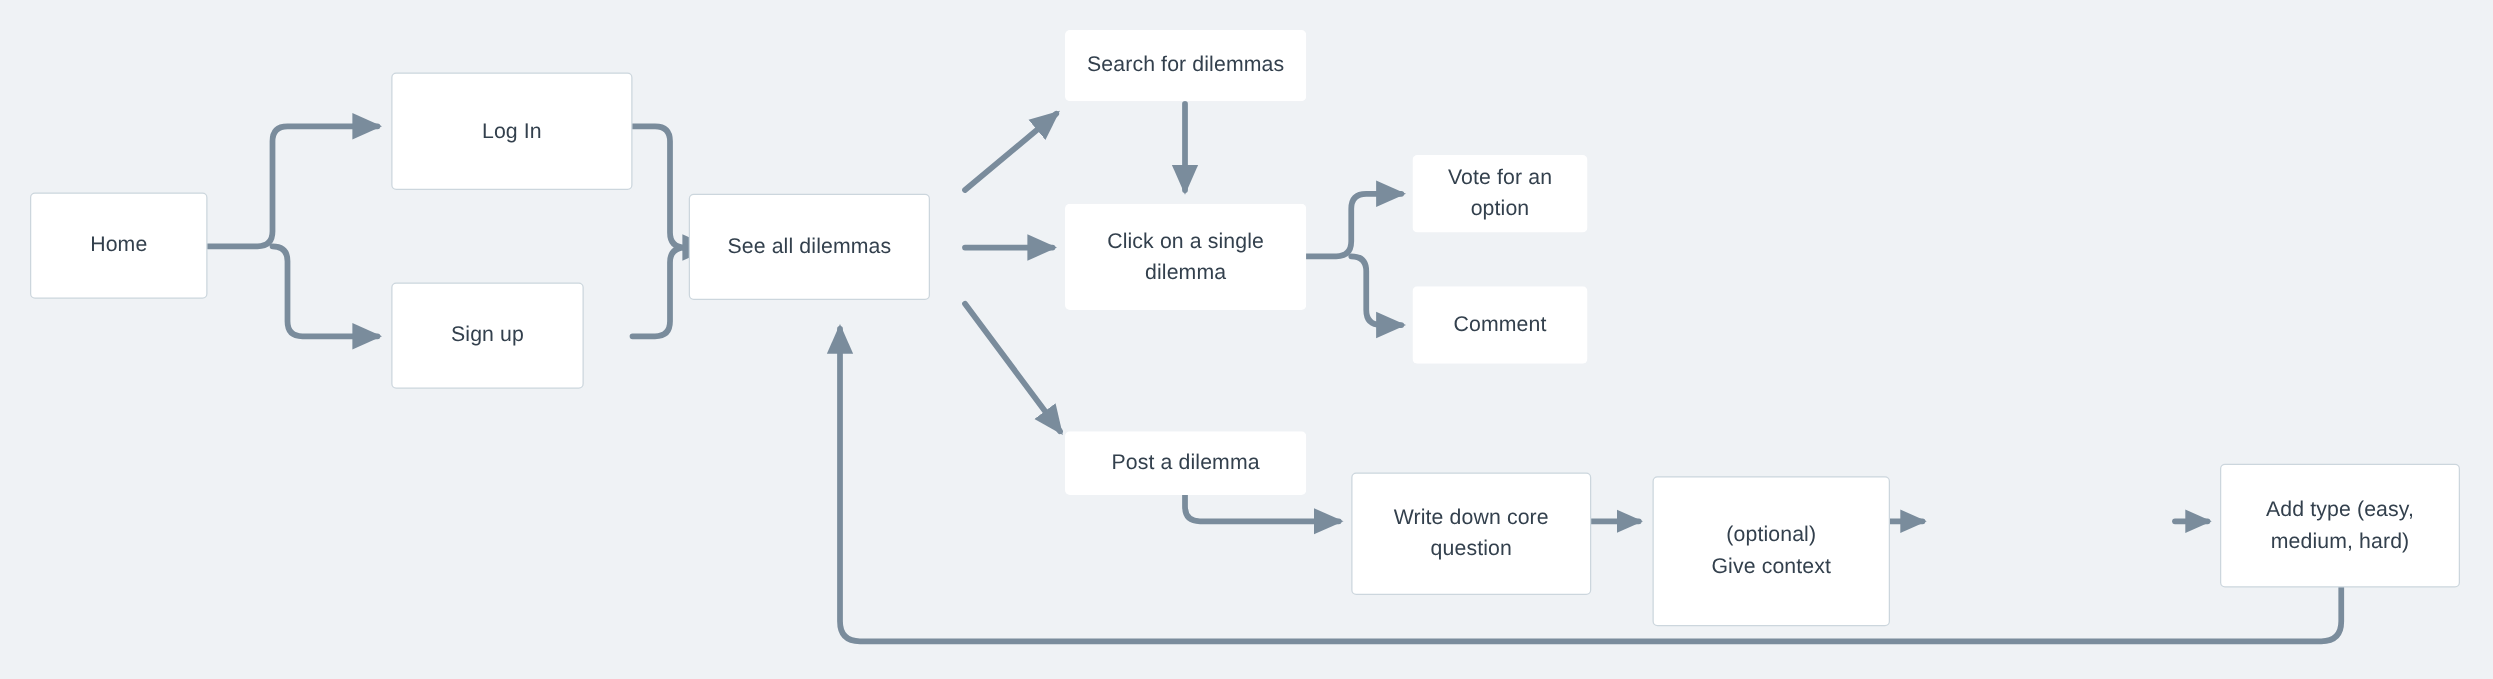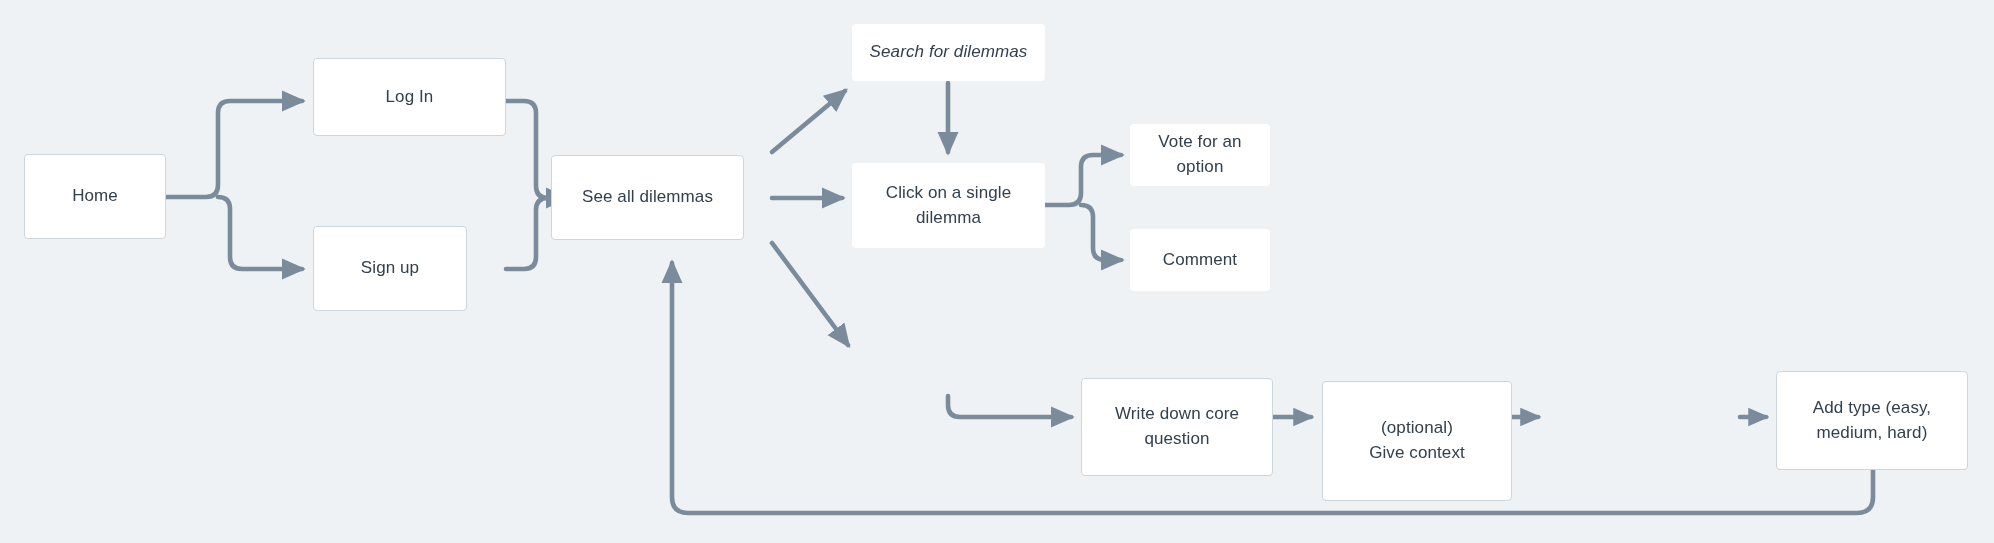--- a/index.html
+++ b/index.html
@@ -98,50 +98,53 @@
       <path d="M 1740 417 L 1766 417" marker-end="url(#arrow-sm)"></path>
 
       <path d="M 1873 470 L 1873 497 Q 1873 513 1857 513 L 688 513 Q 672 513 672 497 L 672 263" marker-end="url(#arrow)"></path>
     </g>
   </svg>
 
   <div class="node" style="left:24px; top:154px; width:142px; height:85px;">
     <span class="label">Home</span>
   </div>
 
-  <div class="node" style="left:313px; top:58px; width:193px; height:78px;">
+  <div class="node" style="left:313px; top:58px; width:193px; height:94px;">
     <span class="label">Log In</span>
   </div>
 
   <div class="node" style="left:313px; top:226px; width:154px; height:85px;">
     <span class="label">Sign up</span>
   </div>
 
   <div class="node" style="left:551px; top:155px; width:193px; height:85px;">
     <span class="label">See all dilemmas</span>
   </div>
 
-  <div class="node borderless" style="left:852px; top:24px; width:193px; height:57px;font-style:italic;">
+  <div class="node borderless" style="left:852px; top:24px; width:193px; height:57px;">
     <span class="label">Search for dilemmas</span>
   </div>
 
   <div class="node borderless" style="left:852px; top:163px; width:193px; height:85px;">
     <span class="label">Click on a single
 dilemma</span>
   </div>
 
   <div class="node borderless" style="left:1130px; top:124px; width:140px; height:62px;">
     <span class="label">Vote for an
 option</span>
   </div>
 
   <div class="node borderless" style="left:1130px; top:229px; width:140px; height:62px;">
     <span class="label">Comment</span>
   </div>
 
+  <div class="node borderless" style="left:852px; top:345px; width:193px; height:51px;">
+    <span class="label">Post a dilemma</span>
+  </div>
 
   <div class="node" style="left:1081px; top:366px; width:192px; height:98px;margin-top:12px;">
     <span class="label">Write down core
 question</span>
   </div>
 
   <div class="node" style="left:1322px; top:357px; width:190px; height:120px;margin-top:24px;">
     <span class="label">(optional)
 Give context</span>
   </div>

